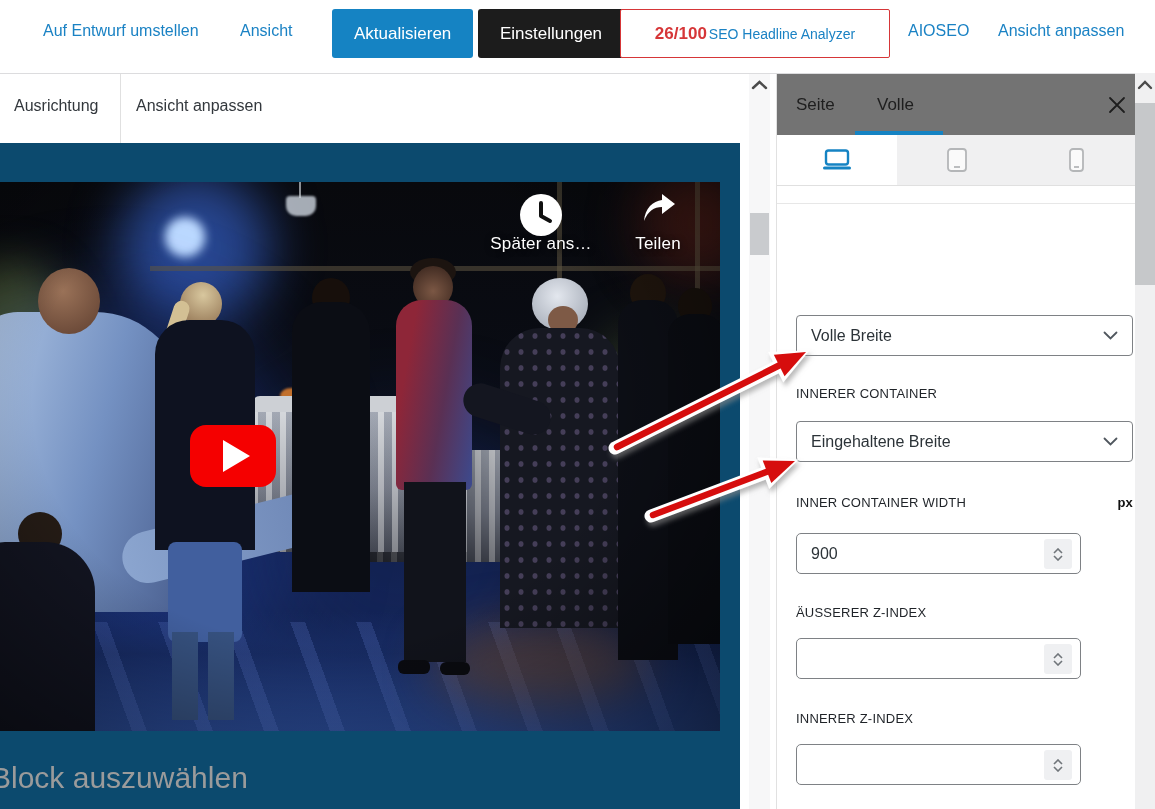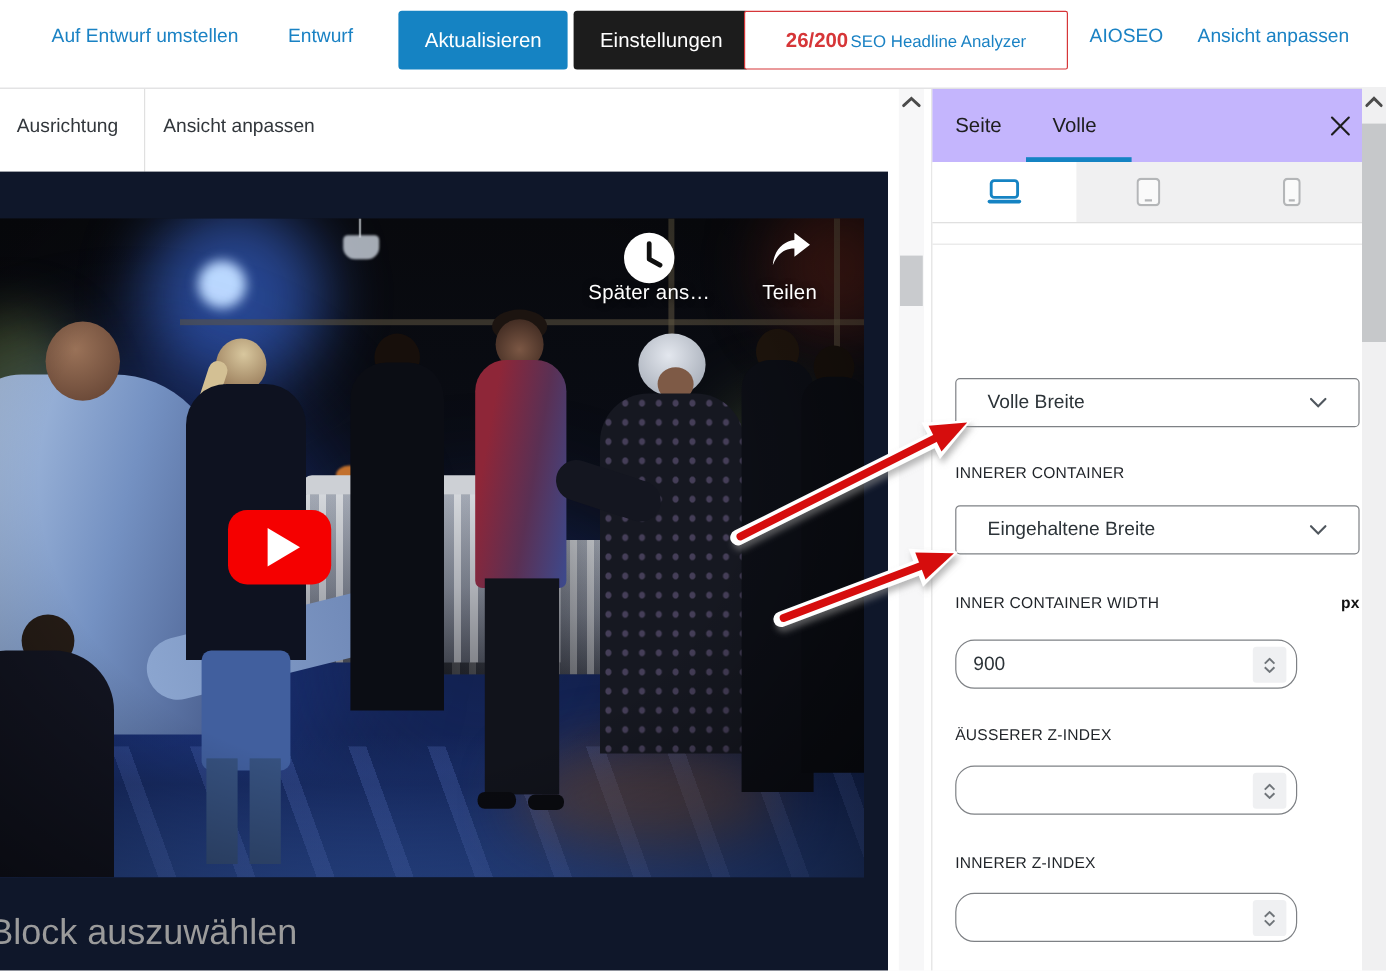--- a/index.html
+++ b/index.html
@@ -17,21 +17,21 @@
           display:flex;align-items:center;justify-content:center;gap:2px;background:#fff;cursor:pointer;}
   #analyzer-box .score{color:#d63638;font-weight:bold;font-size:17px;}
   #analyzer-box .alabel{color:#1a82c4;font-size:14px;}
 
   
   #editor-col{position:absolute;left:0;top:73px;width:776px;height:736px;background:#fff;}
   #block-toolbar{position:absolute;left:0;top:0;width:776px;height:70px;background:#fff;}
   .bt-item{position:absolute;top:24px;font-size:16px;color:#32373c;cursor:pointer;white-space:nowrap;}
   #bt-divider{position:absolute;left:120px;top:0;width:1px;height:70px;background:#e0e0e0;}
 
-  #canvas{position:absolute;left:0;top:70px;width:740px;height:666px;background:#0f172a;overflow:hidden;}
+  #canvas{position:absolute;left:0;top:70px;width:740px;height:666px;background:#0c4a6e;overflow:hidden;}
   #video-frame{position:absolute;left:0;top:39px;width:720px;height:549px;overflow:hidden;cursor:pointer;
      background:linear-gradient(180deg,#08090d 0%,#0a0d16 45%,#101b3a 78%,#152a5e 100%);}
   .blob{position:absolute;border-radius:50%;}
   .mullion{position:absolute;background:rgba(95,85,66,.55);}
   .pleats{background-image:linear-gradient(180deg,#c2c6cc,#8b8f98 55%,#4f525b),
      repeating-linear-gradient(90deg,rgba(255,255,255,.30) 0 6px,rgba(60,65,78,.30) 6px 14px);
      background-blend-mode:overlay;}
   .fig{position:absolute;}
   #scene-vignette{position:absolute;inset:0;background:radial-gradient(ellipse at 45% 40%,transparent 52%,rgba(0,0,0,.55) 100%);}
   .yt-label{position:absolute;color:#fff;font-size:17px;font-weight:500;text-align:center;
@@ -44,60 +44,60 @@
   
   .sb-track{position:absolute;cursor:pointer;}
   #left-sb{left:749px;top:0;width:21px;height:736px;background:#f7f7f8;}
   #left-sb .thumb{position:absolute;left:1px;top:140px;width:19px;height:42px;background:#c9cbce;}
   #right-sb{position:absolute;left:1135px;top:73px;width:20px;height:736px;background:#f0f0f1;z-index:40;cursor:pointer;}
   #right-sb .thumb{position:absolute;left:0;top:30px;width:20px;height:182px;background:#c6c8ca;}
   .sb-arrow{position:absolute;left:2px;top:6px;}
 
   
   #sidebar{position:absolute;left:776px;top:73px;width:359px;height:736px;background:#fff;border-left:1px solid #e1e1e1;}
-  #sb-header{position:absolute;left:0;top:0;width:359px;height:62px;background:#c4b5fd;border-bottom:1px solid #e0e0e0;text-align:center;}
+  #sb-header{position:absolute;left:0;top:0;width:359px;height:62px;background:#737373;border-bottom:1px solid #e0e0e0;text-align:center;}
   .sb-tab{position:absolute;top:22px;font-size:17px;color:#1e1e1e;cursor:pointer;}
   #tab-underline{position:absolute;left:78px;top:58px;width:88px;height:4px;background:#1583c3;}
   #close-btn{position:absolute;left:327px;top:19px;width:26px;height:26px;display:flex;align-items:center;justify-content:center;cursor:pointer;}
 
   #device-row{position:absolute;left:0;top:62px;width:359px;height:50px;background:#f0f0f1;border-bottom:1px solid #e0e0e0;}
   .dev-seg{position:absolute;top:0;height:50px;display:flex;align-items:center;justify-content:center;cursor:pointer;}
   #dev-desktop{left:0;width:120px;background:#fff;}
   #dev-tablet{left:120px;width:120px;}
   #dev-mobile{left:240px;width:119px;}
   #panel-divider{position:absolute;left:0;top:130px;width:359px;height:1px;background:#e7e7e7;}
 
   #panel-header{position:absolute;left:19px;top:150px;width:337px;height:40px;display:flex;align-items:center;gap:16px;cursor:pointer;}
   #panel-title{font-size:17px;color:#1e1e1e;font-weight:500;flex:1;}
   .field-label{position:absolute;left:19px;width:337px;font-size:13px;font-weight:500;color:#1f2328;letter-spacing:.2px;display:flex;justify-content:space-between;align-items:center;}
   .select{position:absolute;left:19px;width:337px;height:41px;border:1px solid #7e8185;border-radius:4px;background:#fff;
-     display:flex;align-items:center;padding:0 26px;box-sizing:border-box;font-size:16px;color:#2c3338;cursor:pointer;}
+     display:flex;align-items:center;padding:0 14px;box-sizing:border-box;font-size:16px;color:#2c3338;cursor:pointer;}
   .select .sel-chev{margin-left:auto;}
-  .numfield{position:absolute;left:19px;width:285px;height:41px;border:1px solid #7e8185;border-radius:16px;background:#fff;box-sizing:border-box;}
+  .numfield{position:absolute;left:19px;width:285px;height:41px;border:1px solid #7e8185;border-radius:5px;background:#fff;box-sizing:border-box;}
   .numfield input{position:absolute;left:0;top:0;width:290px;height:39px;border:none;outline:none;background:transparent;
      font-size:16px;color:#2c3338;padding:0 0 0 14px;font-family:"Liberation Sans",sans-serif;}
   .stepper{position:absolute;right:8px;top:5px;width:28px;height:30px;background:#eff0f2;border-radius:3px;
      display:flex;flex-direction:column;align-items:center;justify-content:center;gap:1px;cursor:pointer;}
   .unit{font-weight:bold;color:#111;font-size:13px;}
 
   
   #arrows{position:absolute;left:0;top:0;width:1155px;height:809px;pointer-events:none;z-index:50;}
 </style>
 </head>
 <body>
 
 <div id="app">
 
   <div id="top-toolbar">
     <span class="tb-link" style="left:43px">Auf Entwurf umstellen</span>
-    <span class="tb-link" style="left:240px">Entwurf</span>
+    <span class="tb-link" style="left:240px">Ansicht</span>
     <button class="tb-btn" id="settings-btn">Einstellungen</button>
     <button class="tb-btn" id="update-btn">Aktualisieren</button>
     <div id="analyzer-box">
-      <span class="score">26/200</span>
+      <span class="score">26/100</span>
         <span class="alabel">SEO Headline Analyzer</span>
     </div>
     <span class="tb-link" style="left:908px">AIOSEO</span>
     <span class="tb-link" style="left:998px">Ansicht anpassen</span>
   </div>
 
   <div id="editor-col">
     <div id="block-toolbar">
       <span class="bt-item" style="left:14px">Ausrichtung</span>
       <div id="bt-divider"></div>

